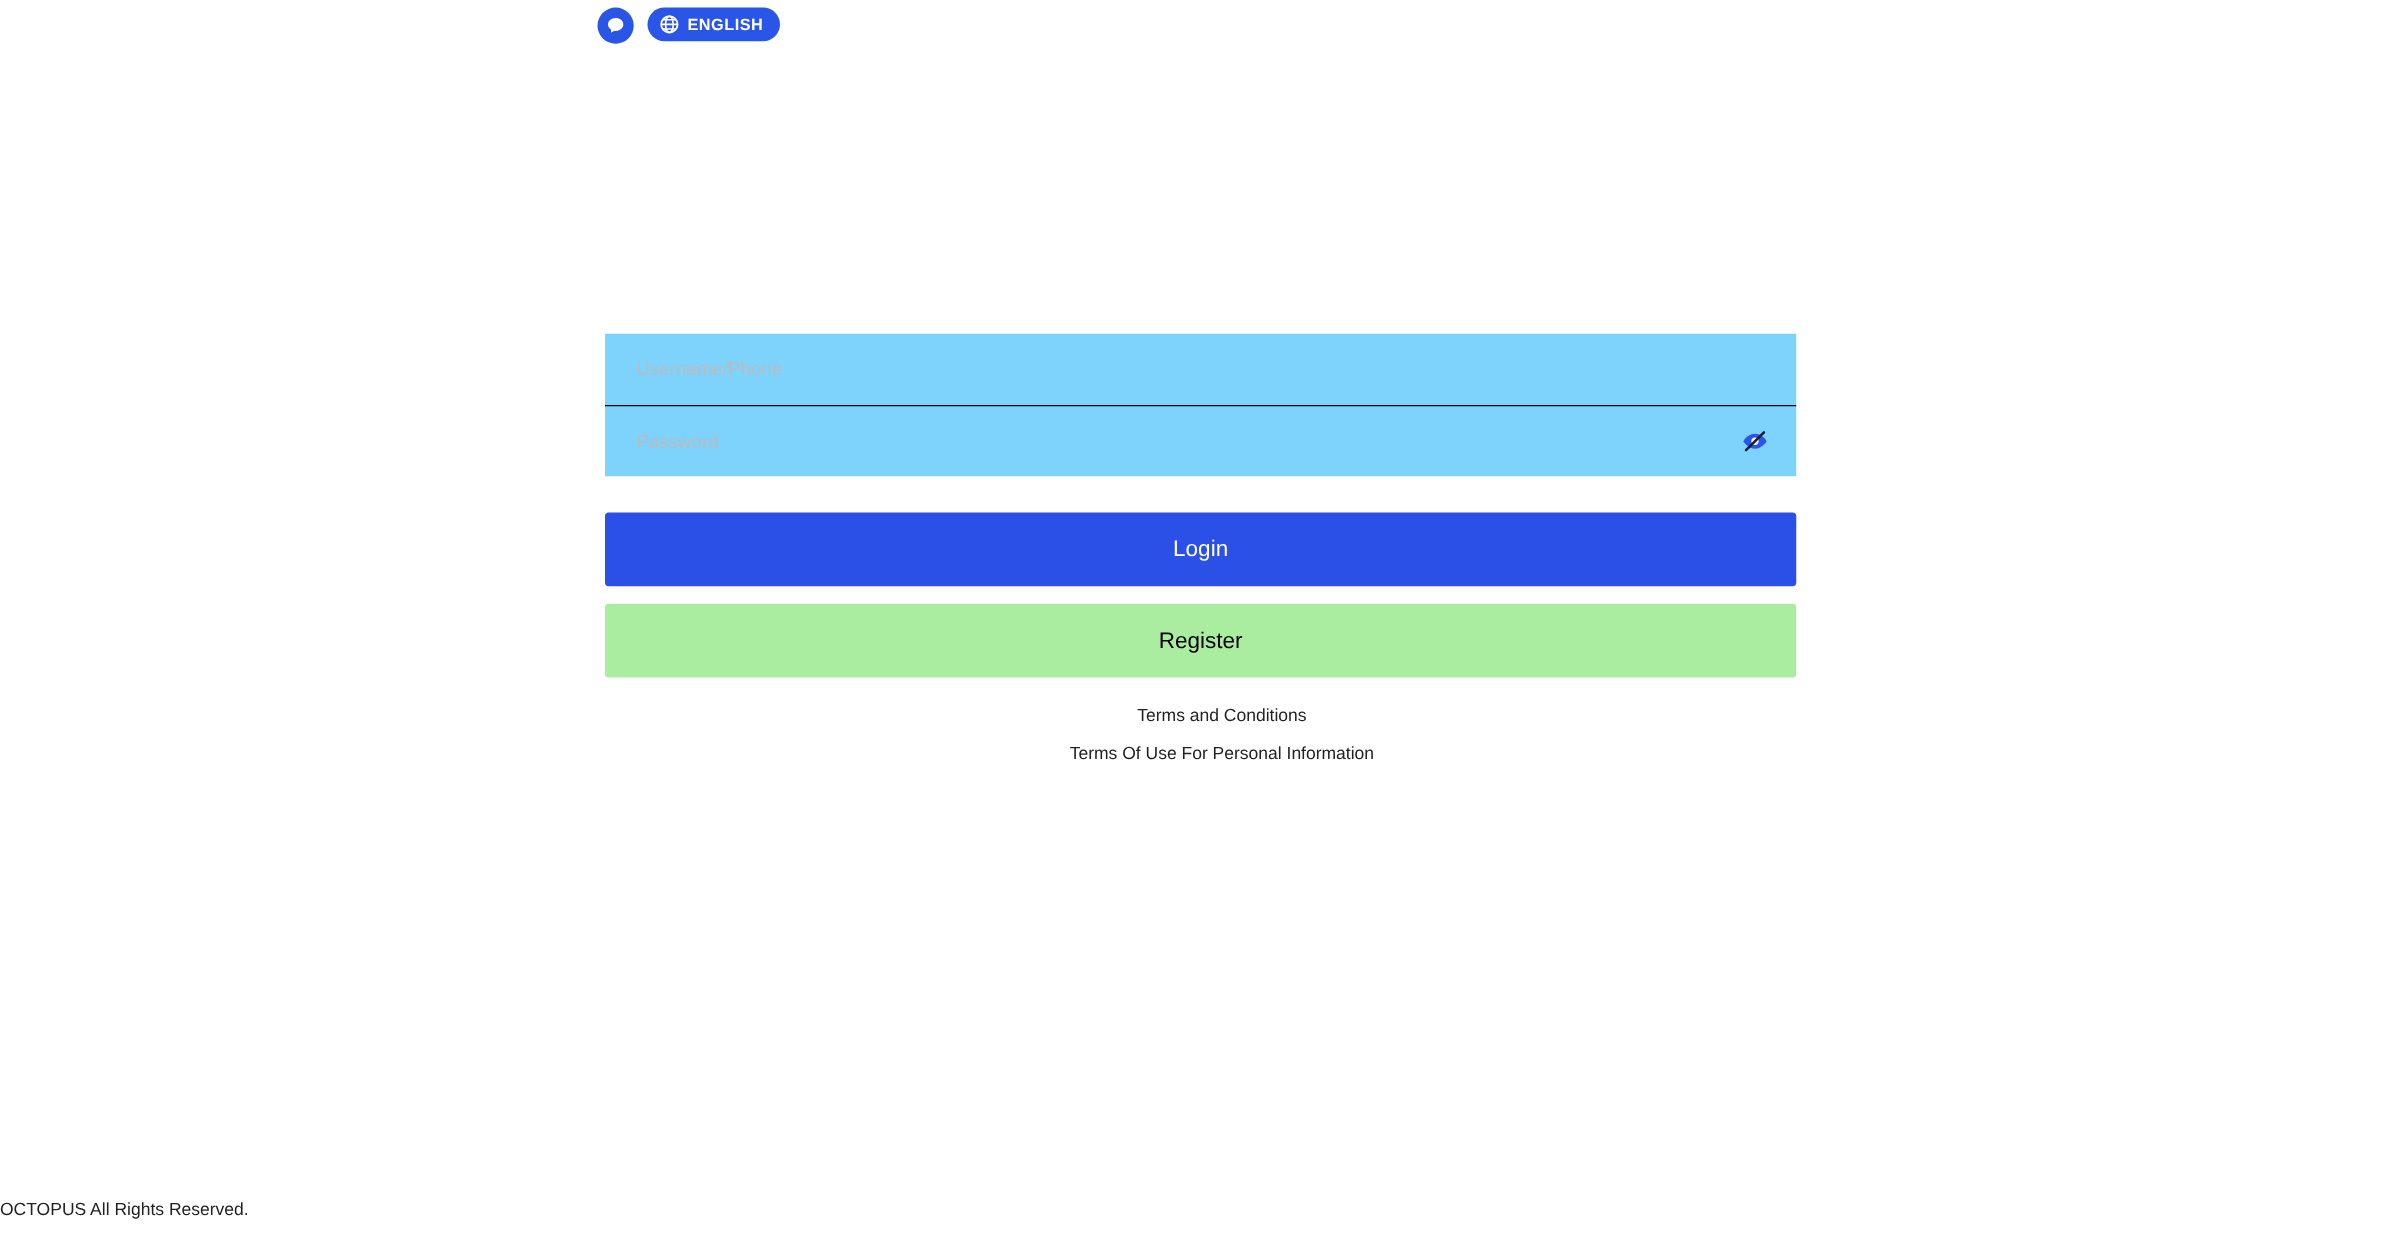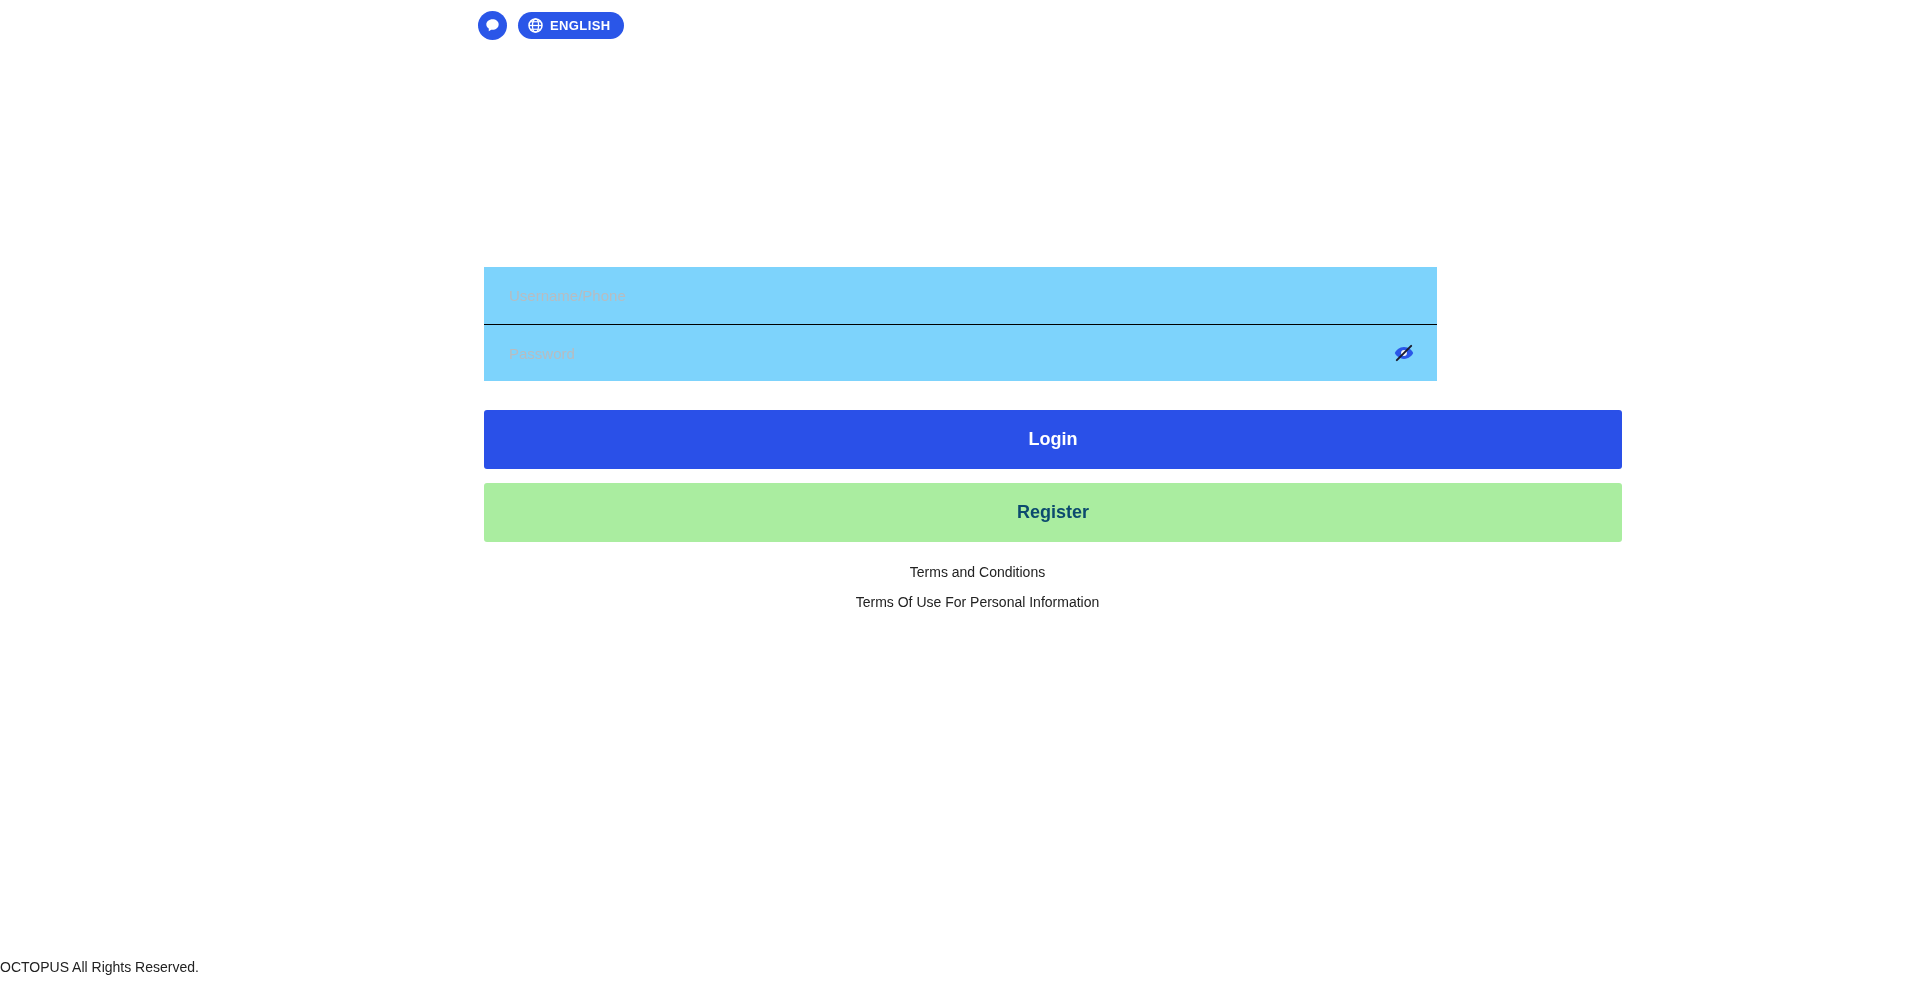--- a/index.html
+++ b/index.html
@@ -19,21 +19,20 @@
     height: 993px;
     background: #ffffff;
   }
 
   
   .header {
     position: absolute;
     left: 478px;
     top: 6px;
     display: flex;
-    align-items: center;
     gap: 11px;
     height: 38px;
   }
 
   .support-icon {
     width: 29px;
     height: 29px;
     border-radius: 50%;
     background: #2a56e8;
     display: flex;
@@ -105,41 +104,40 @@
     background: transparent;
     border: none;
     flex: 0 0 auto;
   }
   .eye-toggle svg { display: block; }
 
   
   .btn {
     position: absolute;
     left: 484px;
-    width: 1138px;
+    width: 953px;
     height: 59px;
     border: none;
     border-radius: 3px;
     font-family: "Liberation Sans", sans-serif;
     font-size: 18px;
     cursor: pointer;
     display: flex;
     align-items: center;
     justify-content: center;
-    font-weight: bold;
   }
   .btn-login {
     top: 410px;
     background: #2a50e8;
     color: #ffffff;
   }
   .btn-register {
     top: 483px;
     background: #aaeda0;
-    color: #0c4a6e;
+    color: #000000;
   }
 
   
   .links {
     position: absolute;
     left: 0;
     top: 565px;
     width: 1920px;
     text-align: center;
     padding-left: 35px;

